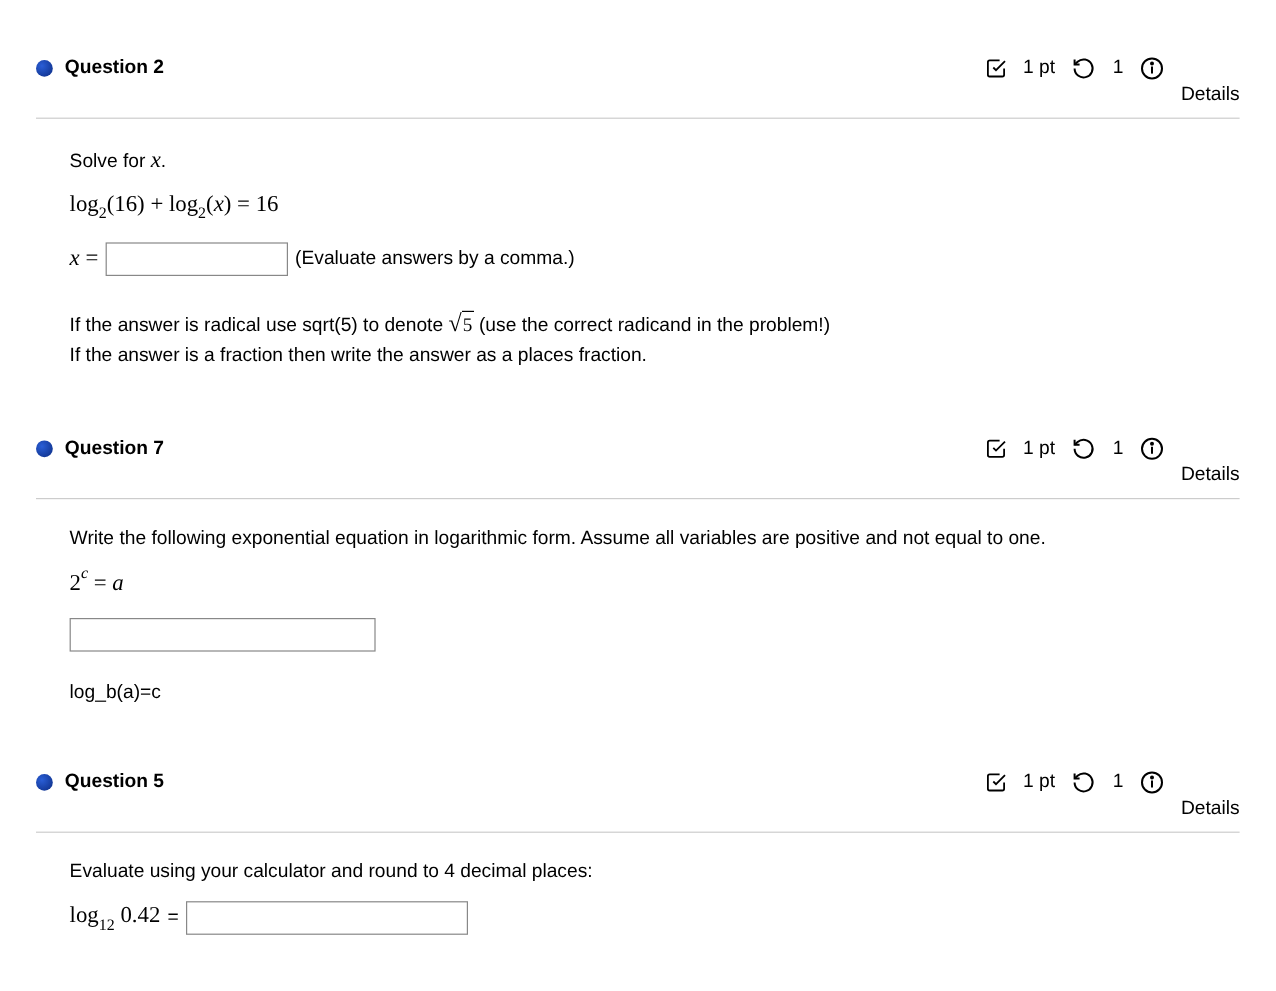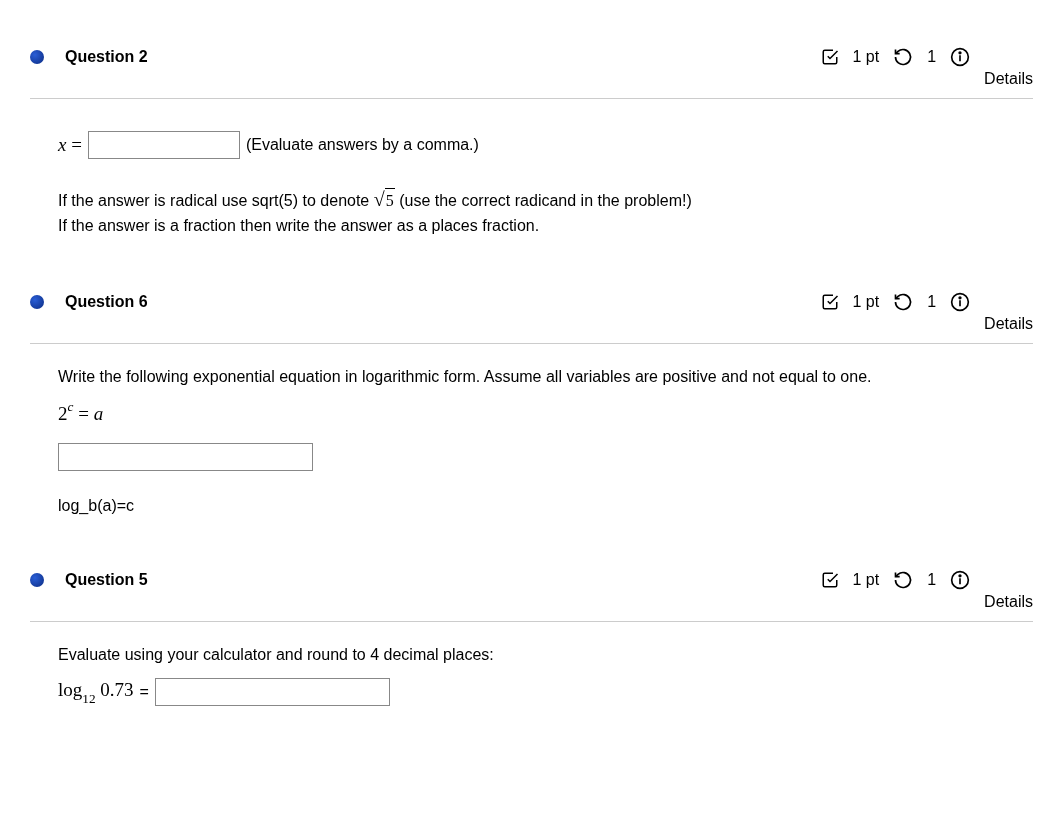--- a/index.html
+++ b/index.html
@@ -17,21 +17,21 @@
     .q-header {
       display: flex;
       align-items: center;
       justify-content: space-between;
       padding: 6px 0 10px 0;
       border-bottom: 1px solid #ccc;
     }
     .q-left {
       display: flex;
       align-items: center;
-      gap: 21px;
+      gap: 10px;
     }
     .q-bullet {
       width: 14px;
       height: 14px;
       border-radius: 50%;
       background: radial-gradient(circle at 35% 35%, #2a5ed6, #0b2b82);
       flex-shrink: 0;
     }
     .q-title {
       font-weight: bold;
@@ -131,20 +131,30 @@
         <svg width="20" height="20" viewBox="0 0 24 24" fill="none" stroke="#000" stroke-width="2">
             <circle cx="12" cy="12" r="10"></circle>
             <line x1="12" y1="10" x2="12" y2="17"></line>
             <circle cx="12" cy="7" r="1" fill="#000"></circle>
           </svg>
       </span>
       <span class="details-link">Details</span>
     </div>
   </div>
   <div class="q-body">
+    <p>
+      <span>Solve for</span>
+      <span class="math"><em>x</em></span>.
+    </p>
+    <div class="eq-line math">
+      log<span class="sub">2</span>(<span>16</span>)
+      <span>+</span>
+      log<span class="sub">2</span>(<em>x</em>)
+      = <span>16</span>
+    </div>
     <div class="input-row">
       <span class="math">
         <em>x</em>
         <span>=</span>
       </span>
       <input type="text" class="input-narrow" style="">
       <span>(Evaluate answers by a comma.)</span>
     </div>
     <div class="note-block">
       <div class="tight-line">
@@ -152,21 +162,21 @@
       </div>
       <div>If the answer is a fraction then write the answer as a places fraction.</div>
     </div>
   </div>
 </div>
 
 <div class="question">
   <div class="q-header">
     <div class="q-left">
       <span class="q-bullet"></span>
-      <span class="q-title">Question 6</span>
+      <span class="q-title">Question 7</span>
     </div>
     <div class="q-right">
       <span class="icon-svg">
         <svg width="18" height="18" viewBox="0 0 24 24" fill="none" stroke="#000" stroke-width="2">
             <path d="M9 11l3 3L22 4"></path>
             <path d="M21 12v7a2 2 0 0 1-2 2H5a2 2 0 0 1-2-2V5a2 2 0 0 1 2-2h11"></path>
           </svg>
       </span>
       <span>1 pt</span>
       <span class="icon-svg">
@@ -229,19 +239,19 @@
           </svg>
       </span>
       <span class="details-link">Details</span>
     </div>
   </div>
   <div class="q-body">
     <p>Evaluate using your calculator and round to 4 decimal places:</p>
     <div class="input-row">
       <span class="math">
         <span>log</span><span class="sub">12</span>
-        <span>0.73</span>
+        <span>0.42</span>
       </span>
       <span>=</span>
       <input type="text" class="input-wide" style="">
     </div>
   </div>
 </div>
 
 </body></html>

